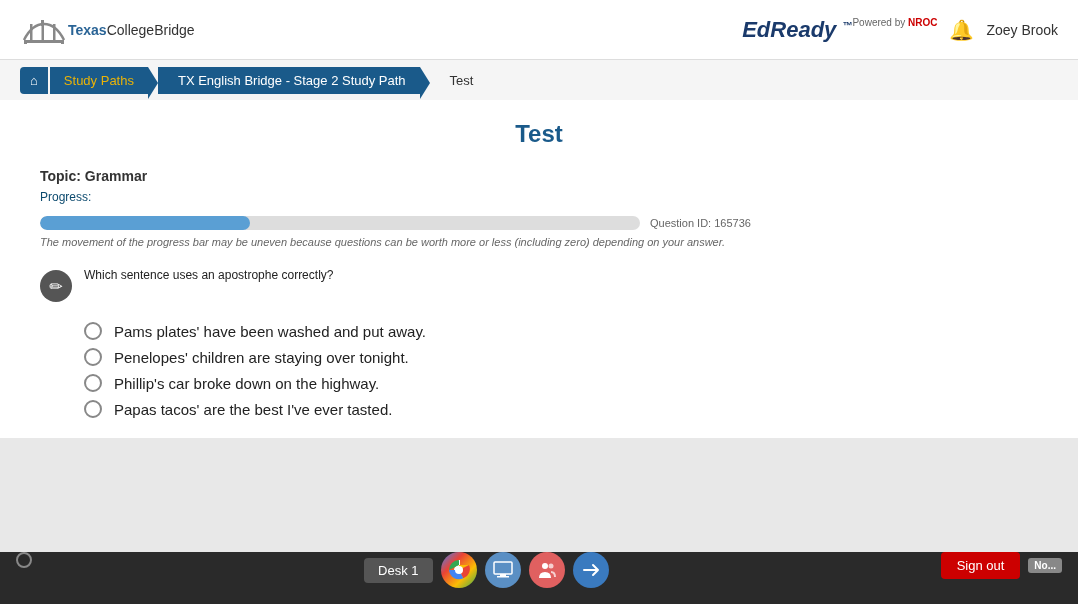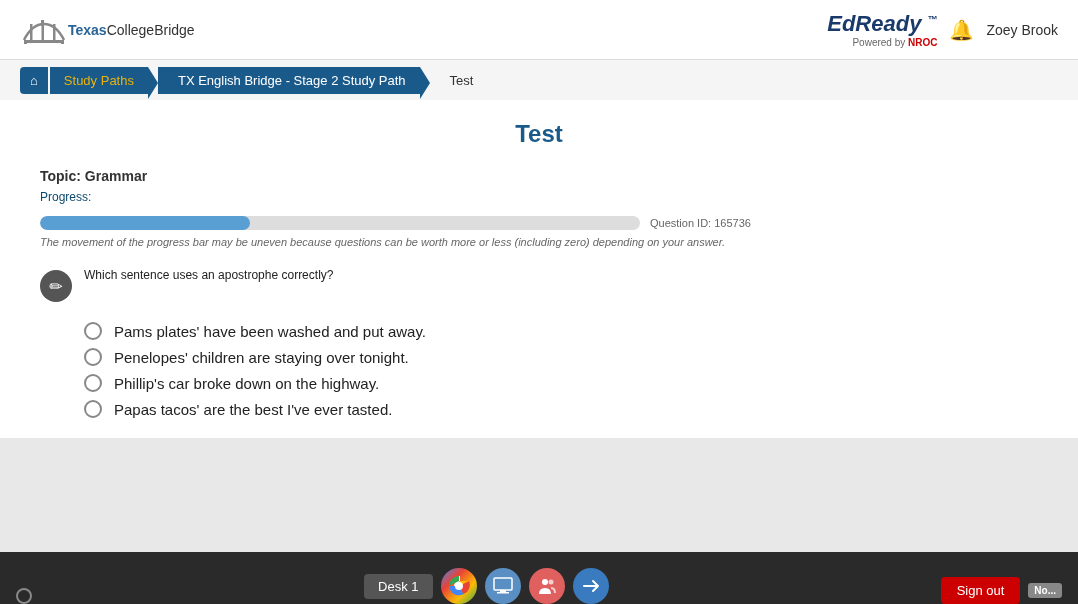--- a/index.html
+++ b/index.html
@@ -35,22 +35,21 @@
       color: #2a6496;
       font-weight: bold;
     }
     .right-header {
       display: flex;
       align-items: center;
       gap: 12px;
     }
     .edready-logo {
       display: flex;
-      flex-direction: column;
-      align-items: flex-end;
+      flex-direction: row;
     }
     .edready-title {
       font-size: 22px;
       font-weight: bold;
       color: #1a3a6b;
     }
     .edready-title span {
       color: #1a3a6b;
     }
     .powered-by {
@@ -246,21 +245,21 @@
 
     
     .taskbar {
       position: absolute;
       bottom: 0;
       left: 0;
       right: 0;
       height: 52px;
       background: #2a2a2a;
       display: flex;
-      align-items: flex-end;
+      align-items: flex-start;
       padding: 0 16px;
       gap: 8px;
     }
     .taskbar-circle {
       width: 16px;
       height: 16px;
       border: 2px solid #888;
       border-radius: 50%;
     }
     .taskbar-center {

